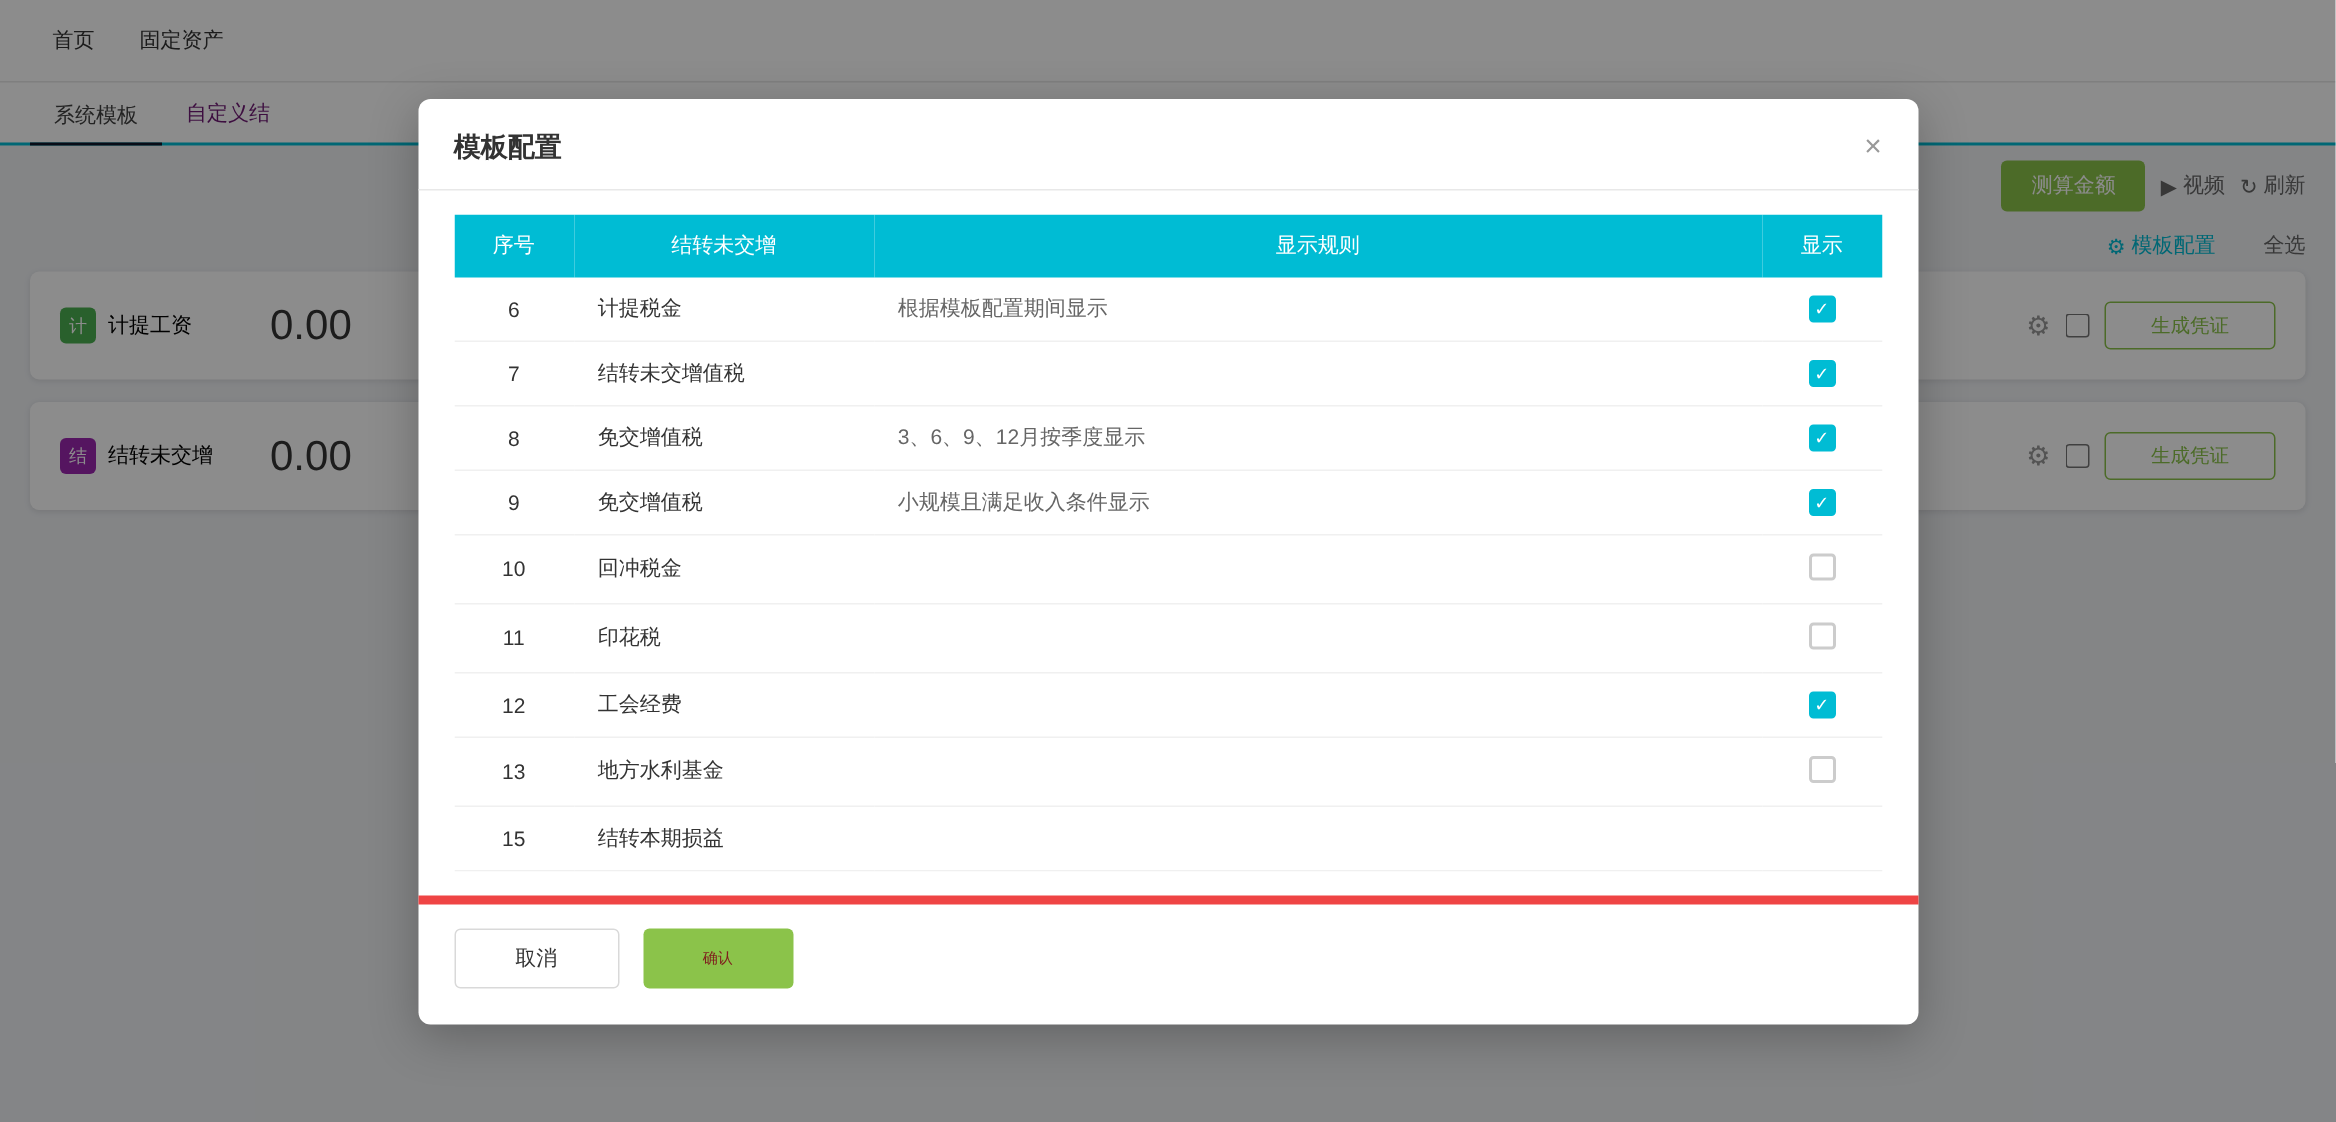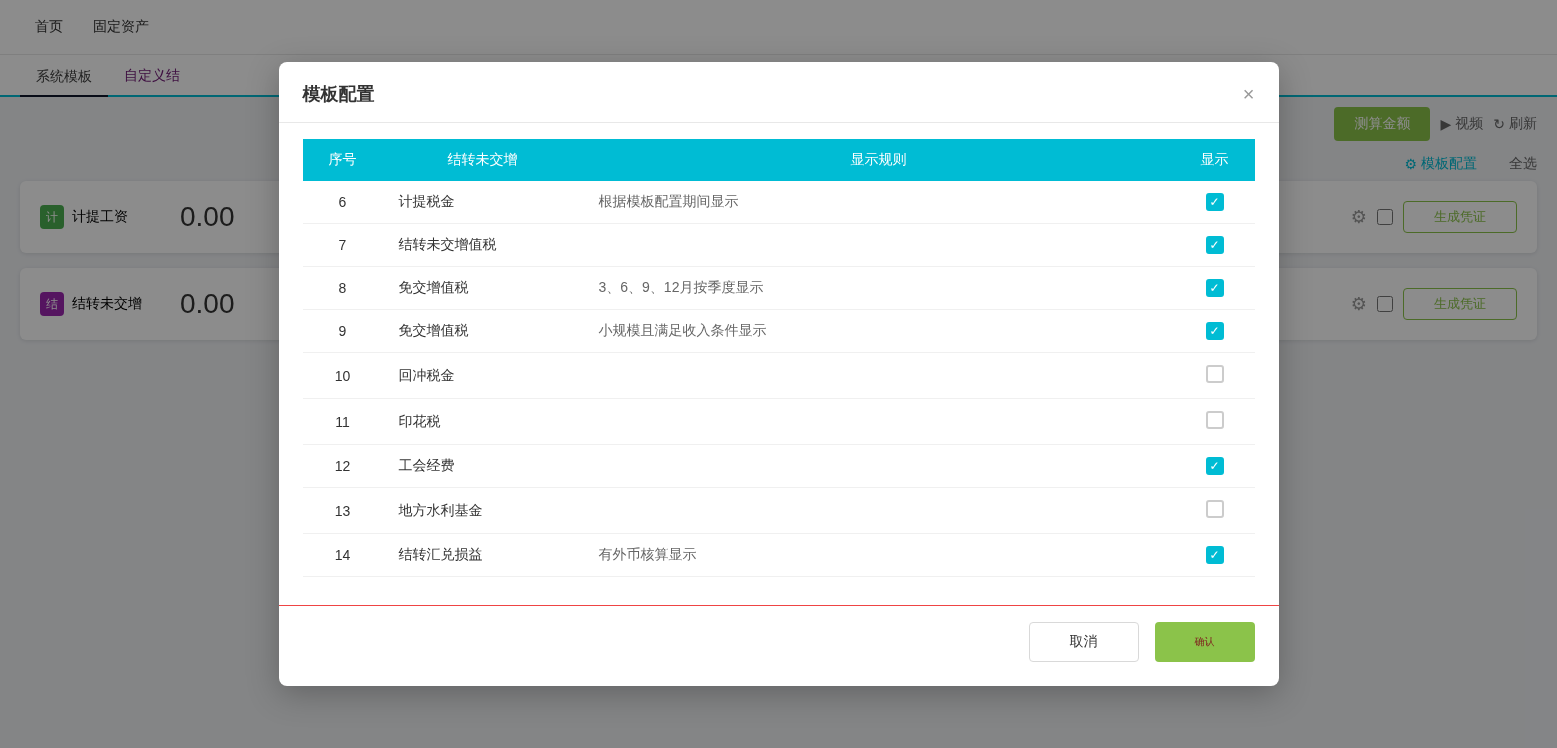--- a/index.html
+++ b/index.html
@@ -219,24 +219,24 @@
       border: none;
       line-height: 1;
     }
     .modal-body {
       flex: 1;
       overflow: hidden;
       padding: 16px 24px;
     }
     .modal-footer {
       display: flex;
-      justify-content: flex-end;
+      justify-content: flex-start;
       gap: 16px;
       padding: 16px 24px 24px;
-      border-top: 1px solid #ef4444;
+      border-top: 6px solid #ef4444;
     }
 
     
     .config-table {
       width: 100%;
       border-collapse: collapse;
       table-layout: fixed;
     }
     .config-table thead tr {
       background: #00bcd4;
@@ -456,26 +456,20 @@
                 <td></td>
                 <td style="text-align: center;"><span class="cb-checked">✓</span></td>
               </tr>
               <tr>
                 <td>13</td>
                 <td>地方水利基金</td>
                 <td></td>
                 <td style="text-align: center;"><span class="cb-unchecked"></span></td>
               </tr>
               <tr>
-                <td>14</td>
-                <td>结转汇兑损益</td>
-                <td>有外币核算显示</td>
-                <td style="text-align: center;"><span class="cb-checked">✓</span></td>
-              </tr>
-              <tr>
                 <td>15</td>
                 <td>结转本期损益</td>
                 <td></td>
                 <td style="text-align: center;"></td>
               </tr>
             </tbody>
         </table>
       </div>
     </div>
 

